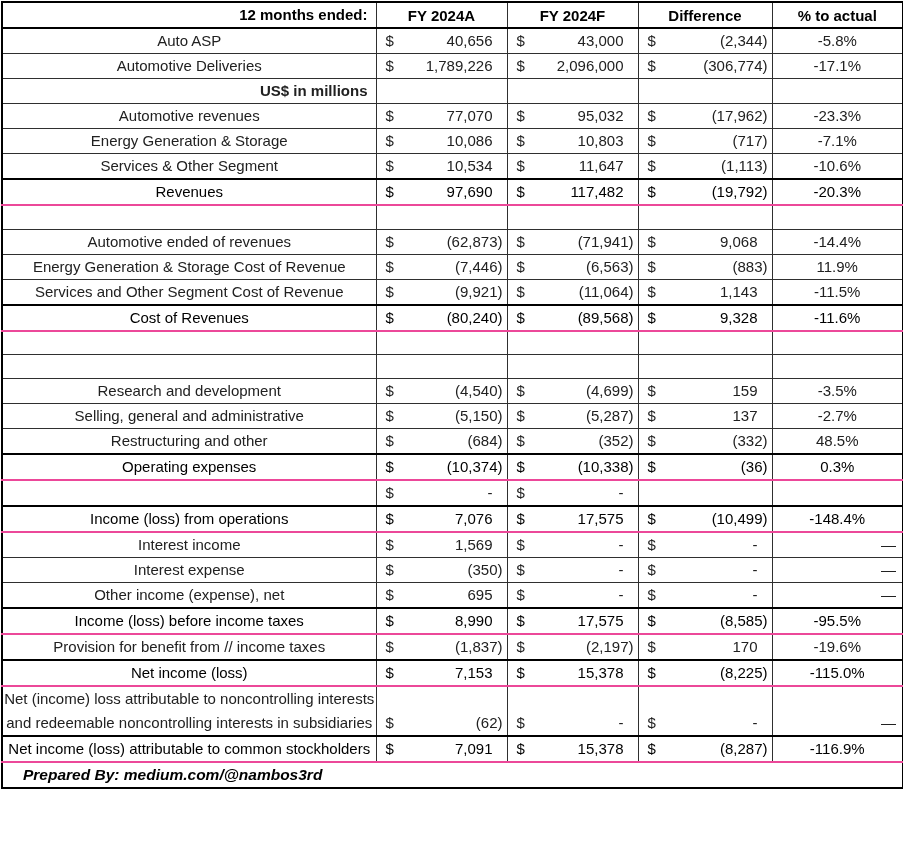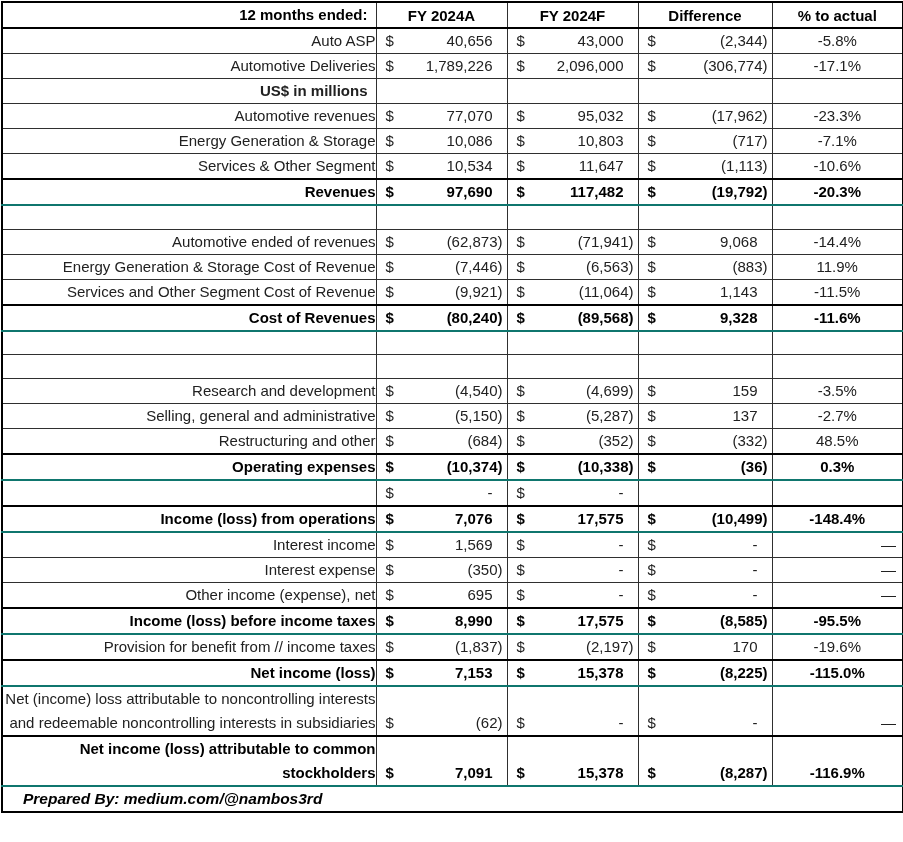--- a/index.html
+++ b/index.html
@@ -34,27 +34,27 @@
     box-sizing: border-box;
   }
   tr.header-row td {
     font-weight: bold;
     color: #000000;
     text-align: center;
     border-bottom: 2px solid #000000;
     border-top: 2px solid #000000;
   }
   tr.total-row td {
-    font-weight: bold;
+    font-weight: normal;
     color: #000000;
     border-top: 2px solid #000000;
-    border-bottom: 2px solid #0f766e;
+    border-bottom: 2px solid #ec4899;
   }
   td.lbl {
-    text-align: right;
+    text-align: center;
     padding: 0 4px 0 5px;
     line-height: 24px;
     white-space: normal;
   }
   td.lbl.lbl-right {
     text-align: right;
     padding-right: 8px;
   }
   td.b { font-weight: bold; color: #000000; }
   .money {

